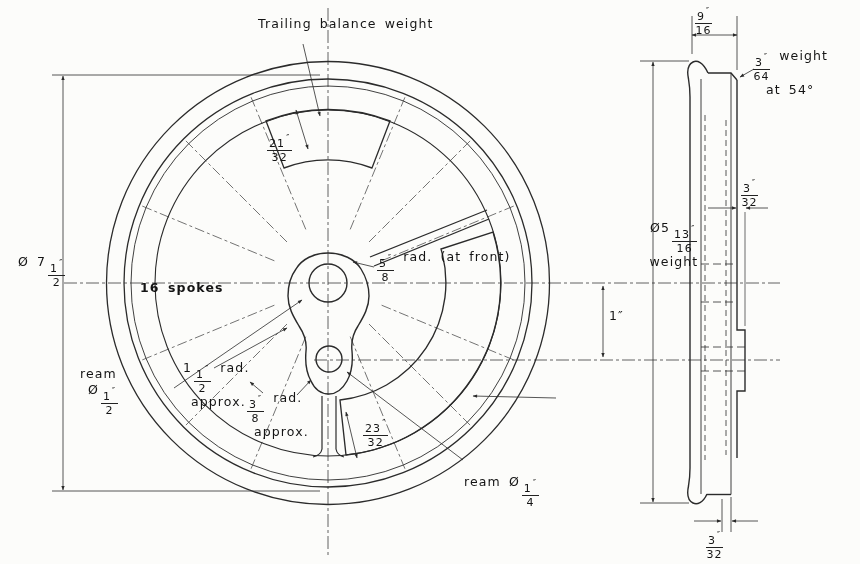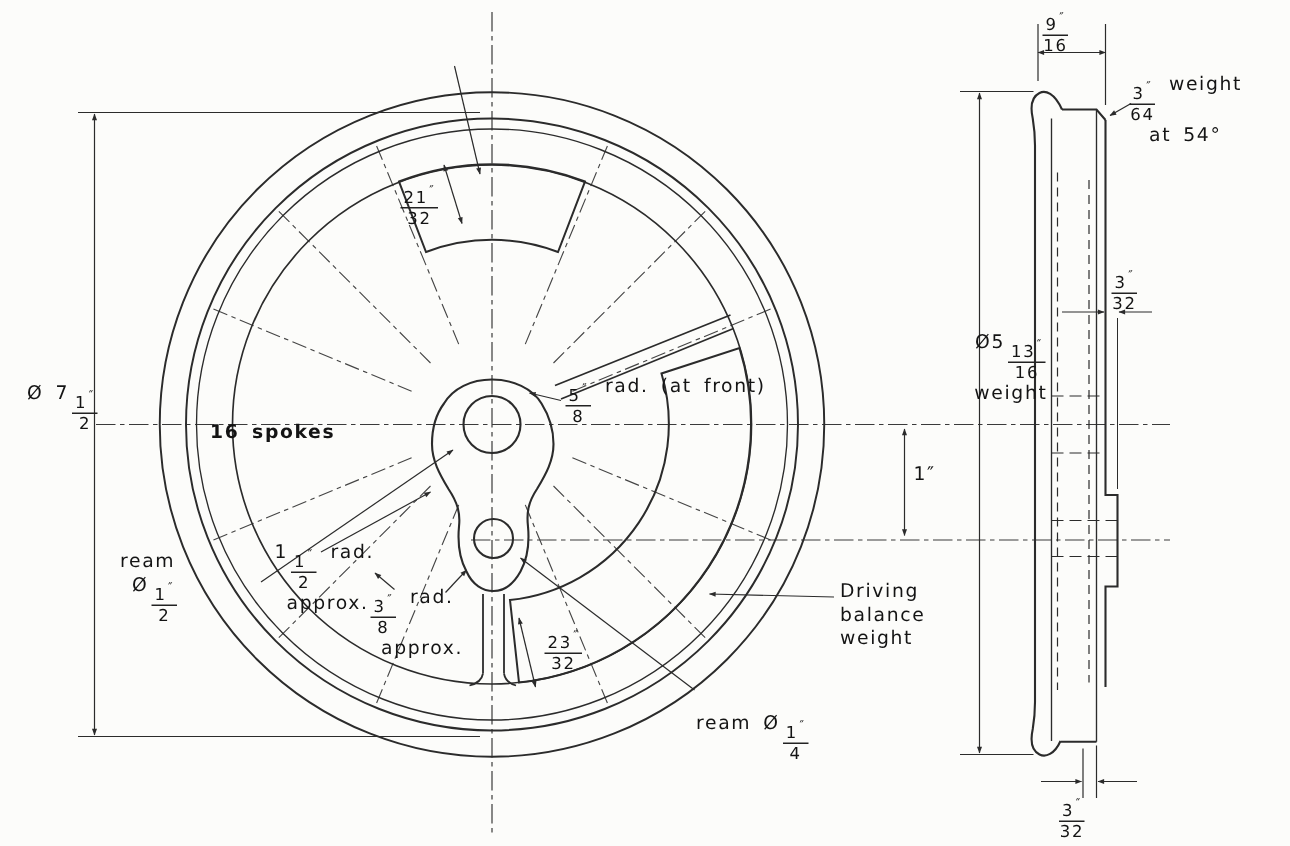--- a/index.html
+++ b/index.html
@@ -150,20 +150,21 @@
       <line x1="745" y1="212" x2="745" y2="326" stroke-width="0.7"></line>
 
       <line x1="722" y1="499" x2="722" y2="532"></line>
       <line x1="731" y1="497" x2="731" y2="532"></line>
       <line x1="694" y1="521" x2="721" y2="521" marker-end="url(#ah)"></line>
       <line x1="758" y1="521" x2="732" y2="521" marker-end="url(#ah)"></line>
     </g>
   </g>
 </svg>
 
+<div class="lbl" style="left:258px;top:16px;">Trailing balance weight</div>
 
 <div class="lbl" style="left:694px;top:2px;">
   <span class="frac">
         <span class="n">
           <span>9</span>
           <span class="mk">″</span>
         </span>
         <span class="d">16</span>
       </span>
 </div>
@@ -206,21 +207,21 @@
         <span class="n">
           <span>1</span>
           <span class="mk">″</span>
         </span>
         <span class="d">2</span>
       </span>
 </div>
 
 <div class="lbl" style="left:140px;top:280px;font-weight:bold;">16 spokes</div>
 
-<div class="lbl" style="left:266px;top:117px;text-decoration:underline;">
+<div class="lbl" style="left:266px;top:129px;text-decoration:underline;">
   <span class="frac">
         <span class="n">
           <span>21</span>
           <span class="mk">″</span>
         </span>
         <span class="d">32</span>
       </span>
 </div>
 
 <div class="lbl" style="left:376px;top:249px;">
@@ -272,25 +273,20 @@
 <div class="lbl" style="left:362px;top:414px;">
   <span class="frac">
         <span class="n">
           <span>23</span>
           <span class="mk">″</span>
         </span>
         <span class="d">32</span>
       </span>
 </div>
 
-<div class="lbl" style="left:560px;top:386px;">
-  <span>Driving</span><br>
-  <span>balance</span><br>
-  <span>weight</span>
-</div>
 
 <div class="lbl" style="left:464px;top:474px;">
   <span>ream</span>
   <span class="pre">Ø</span><span class="frac">
         <span class="n">
           <span>1</span>
           <span class="mk">″</span>
         </span>
         <span class="d">4</span>
       </span>

